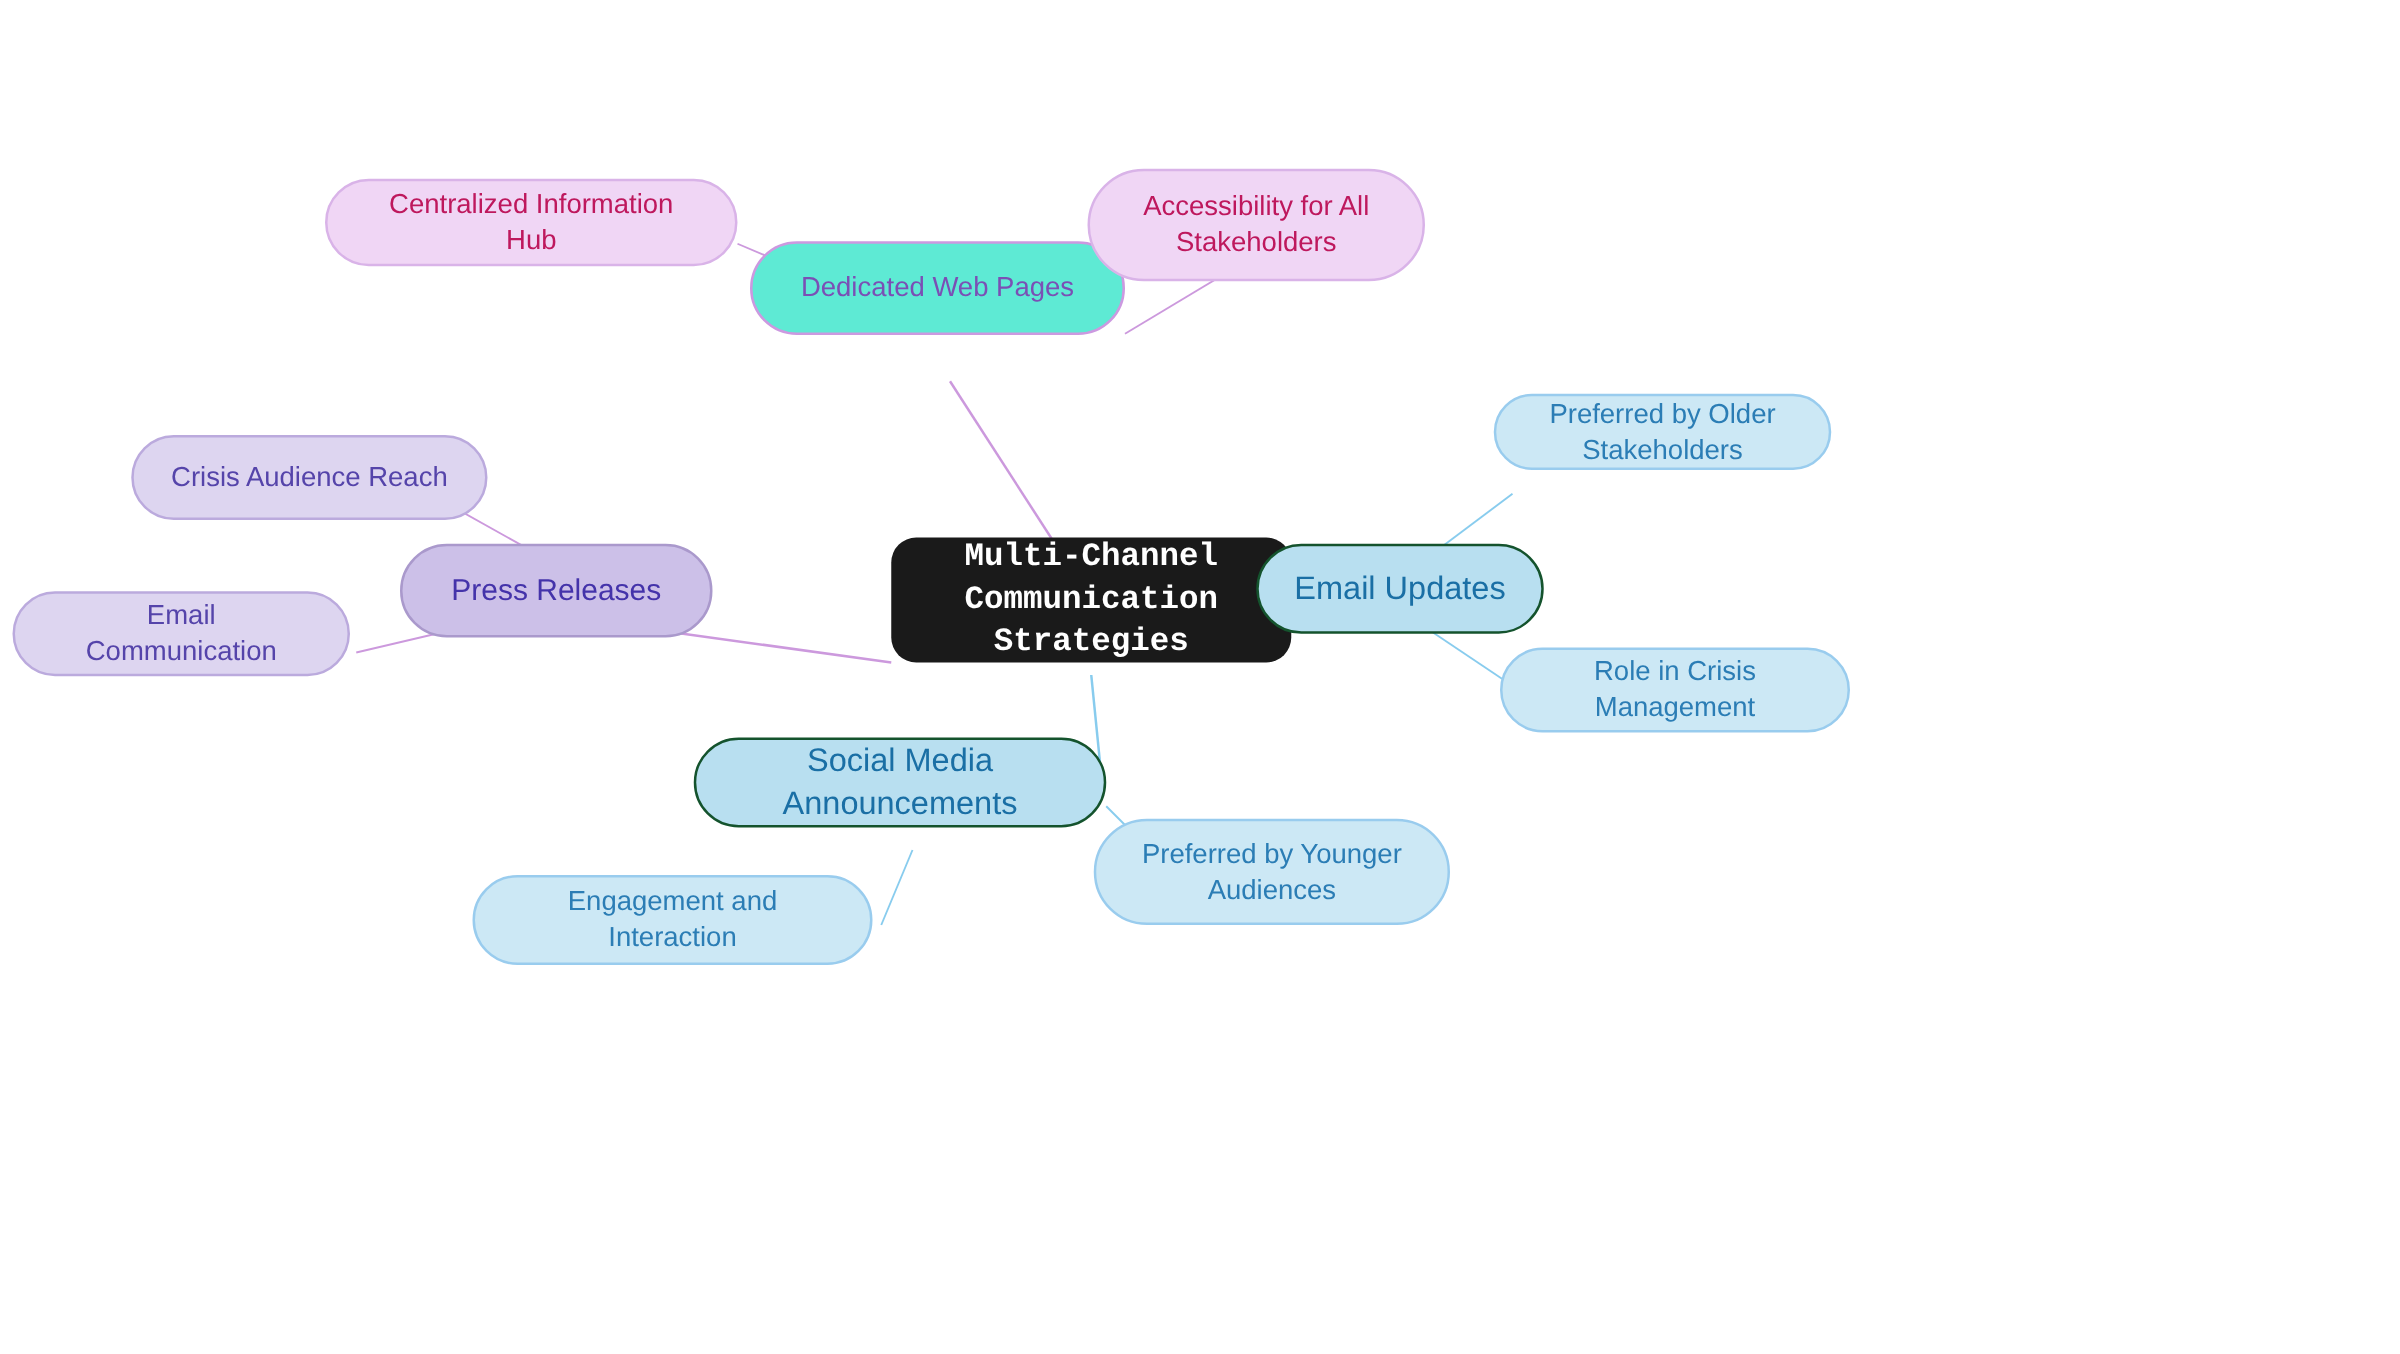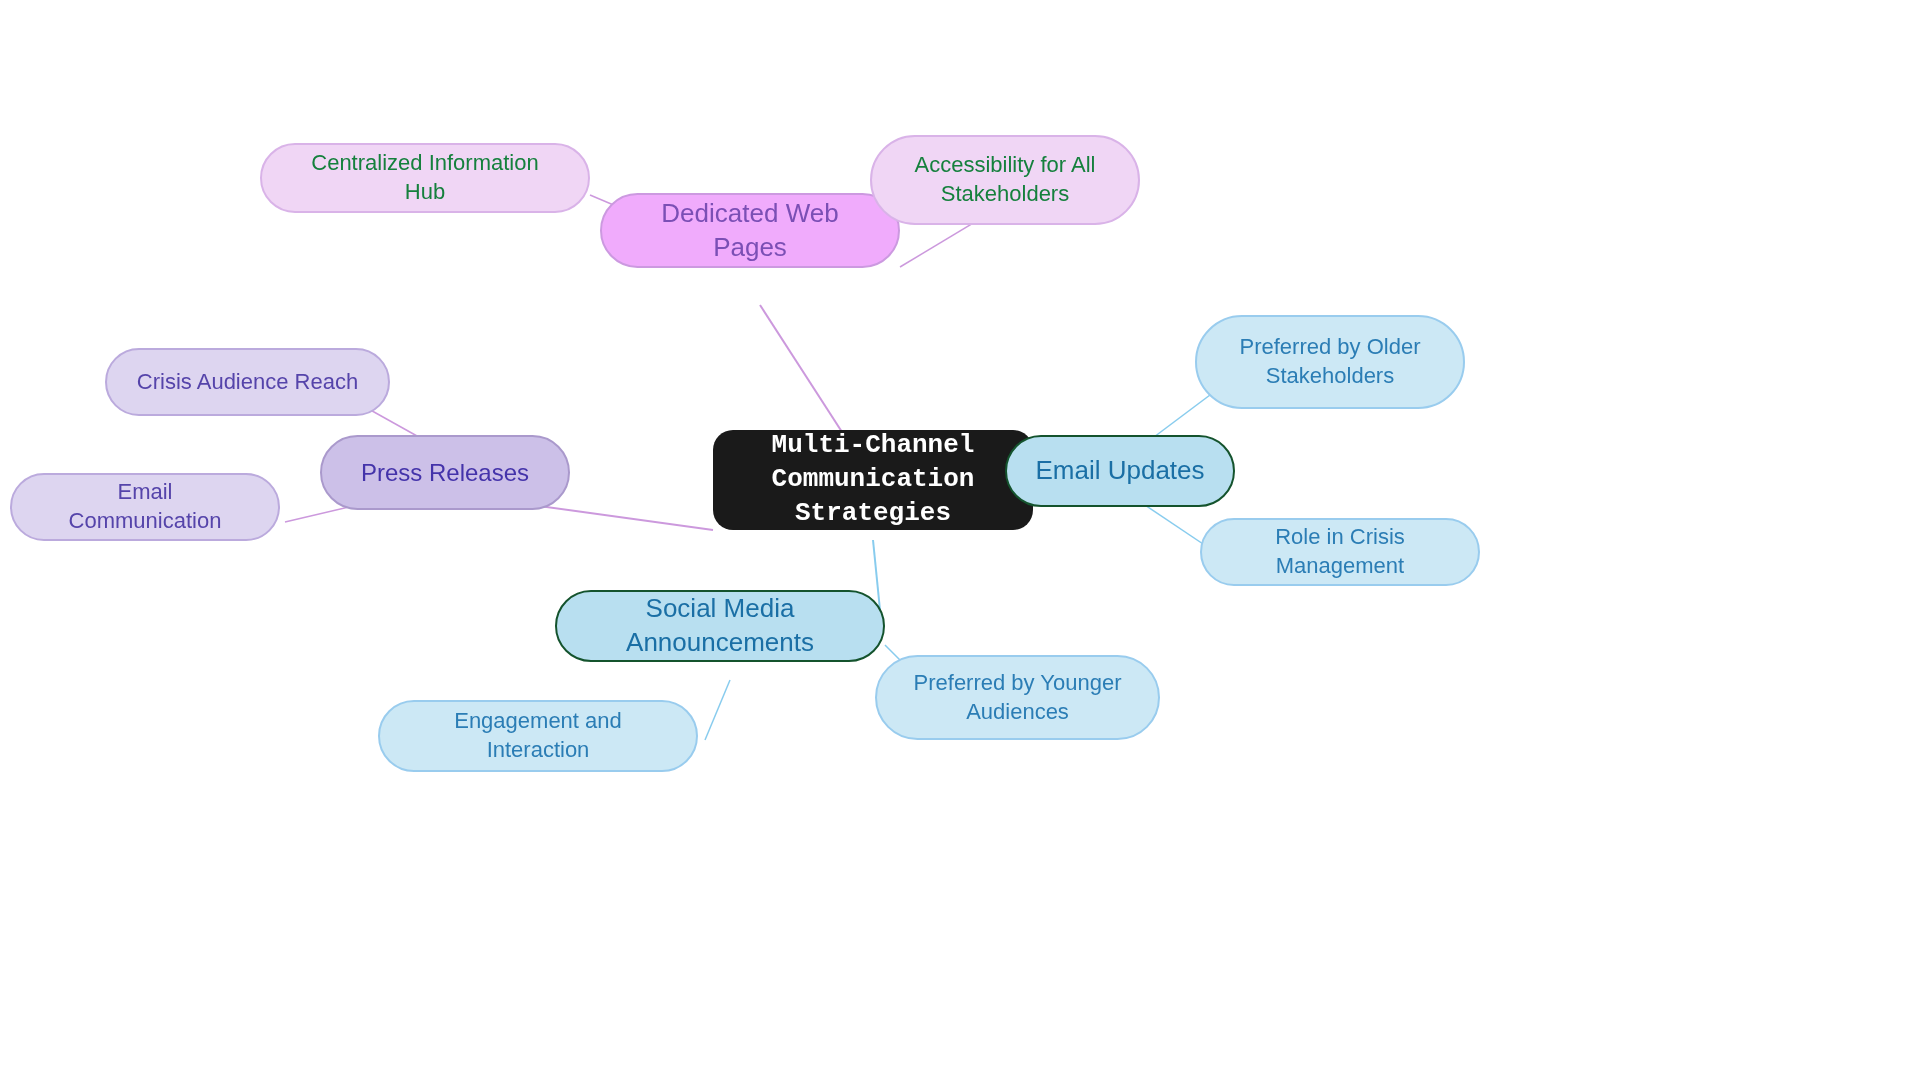--- a/index.html
+++ b/index.html
@@ -33,28 +33,28 @@
     .node-center {
       background: #1a1a1a;
       color: #ffffff;
       font-size: 26px;
       font-weight: 600;
       border-radius: 20px;
       padding: 28px 40px;
     }
     .node-purple {
       background: #f0d6f5;
-      color: #15803d;
+      color: #be185d;
       border: 2px solid #d9b3e8;
     }
     .node-purple-medium {
-      background: #f0abfc;
+      background: #5eead4;
       color: #7b4fb5;
       border: 2px solid #cc99e0;
-      font-size: 26px;
+      font-size: 22px;
     }
     .node-blue {
       background: #cce8f5;
       color: #2b7db5;
       border: 2px solid #99ccee;
     }
     .node-blue-medium {
       background: #b8dff0;
       color: #1a6fa5;
       border: 2px solid #14532d;
@@ -111,21 +111,21 @@
 <div class="node node-purple" style="left: 870px; top: 135px; width: 270px; height: 90px;">Accessibility for All Stakeholders</div>
 
 <div class="node node-lavender-medium" style="left: 320px; top: 435px; width: 250px; height: 75px;">Press Releases</div>
 
 <div class="node node-lavender" style="left: 105px; top: 348px; width: 285px; height: 68px;">Crisis Audience Reach</div>
 
 <div class="node node-lavender" style="left: 10px; top: 473px; width: 270px; height: 68px;">Email Communication</div>
 
 <div class="node node-blue-medium" style="left: 1005px; top: 435px; width: 230px; height: 72px;">Email Updates</div>
 
-<div class="node node-blue" style="left: 1195px; top: 315px; width: 270px; height: 94px;">Preferred by Older Stakeholders</div>
+<div class="node node-blue" style="left: 1195px; top: 315px; width: 270px; height: 61px;">Preferred by Older Stakeholders</div>
 
 <div class="node node-blue" style="left: 1200px; top: 518px; width: 280px; height: 68px;">Role in Crisis Management</div>
 
 <div class="node node-blue-medium" style="left: 555px; top: 590px; width: 330px; height: 72px;">Social Media Announcements</div>
 
 <div class="node node-blue" style="left: 875px; top: 623px; width: 285px; height: 85px; margin-top: 32px;">Preferred by Younger Audiences</div>
 
 <div class="node node-blue" style="left: 378px; top: 700px; width: 320px; height: 72px;">Engagement and Interaction</div>
 
 </body></html>

